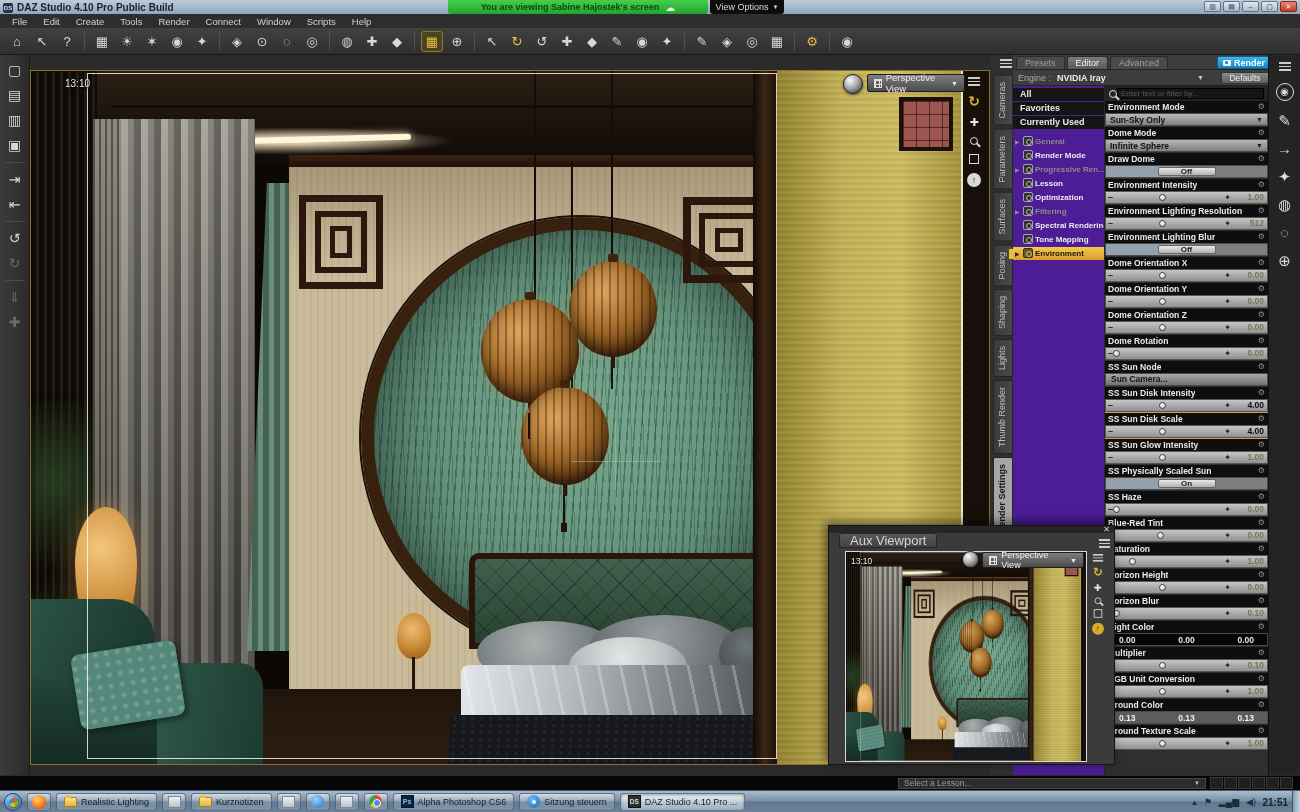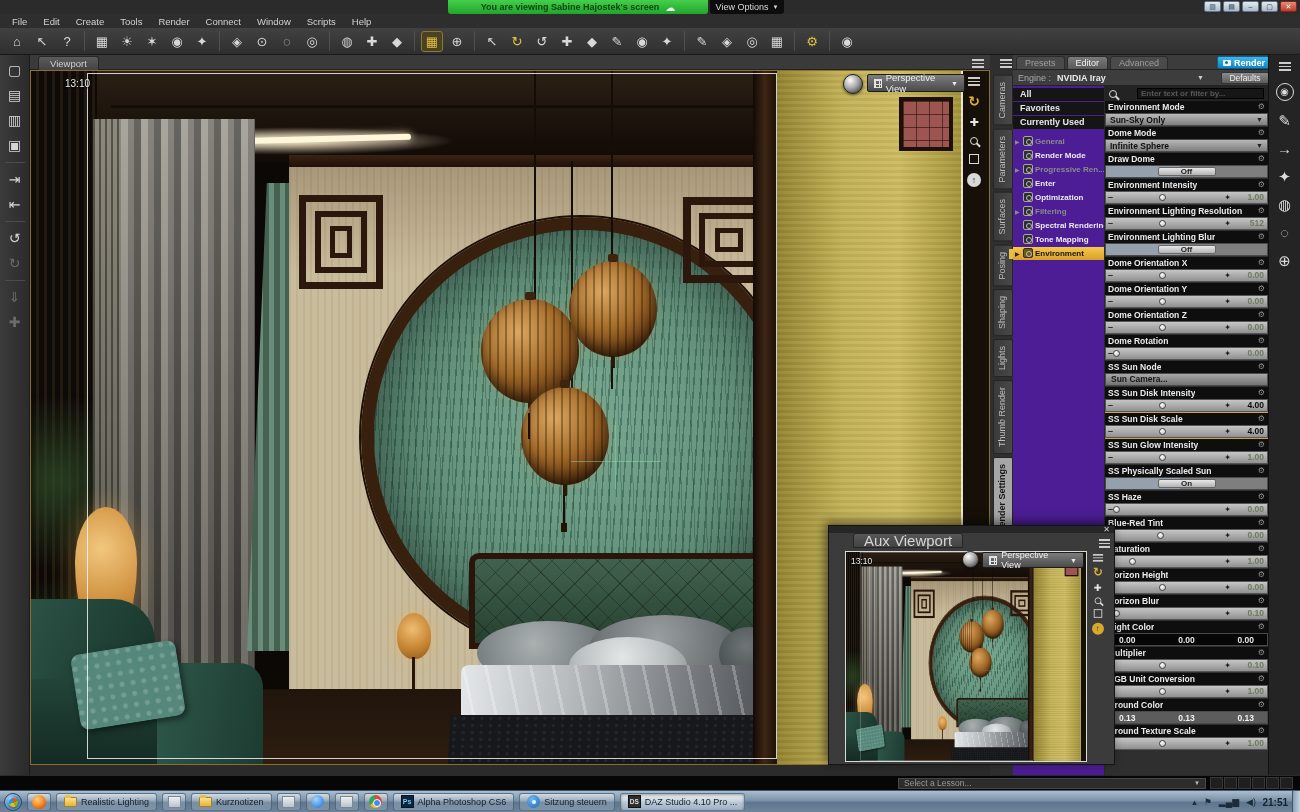--- a/index.html
+++ b/index.html
@@ -94,23 +94,23 @@
   .frm{width:10px;height:10px;border:1.5px solid #dadada;}
   .rst{width:14px;height:14px;border-radius:50%;background:#d9d9d9;color:#333;font-size:9px;line-height:14px;
     text-align:center;font-weight:bold;}
   .rst.gold{background:#d9a92c;color:#241c05;}
 
   
   .aux{position:absolute;left:828px;top:525px;width:287px;height:240px;background:#3b3b3b;
     border:1px solid #141414;box-shadow:-3px -3px 10px rgba(0,0,0,.55);z-index:6;}
   .aux-head{position:absolute;left:0;top:0;width:100%;height:7px;background:#262626;}
   .aux-x{position:absolute;right:4px;top:0px;color:#d2d2d2;font-size:8px;line-height:8px;z-index:4;}
-  .aux-tab{position:absolute;left:24px;top:7px;height:15px;padding:0 10px;
+  .aux-tab{position:absolute;left:10px;top:7px;height:15px;padding:0 10px;
     background:linear-gradient(#585858,#424242);border:1px solid #262626;border-radius:3px 3px 0 0;
-    color:#d5d5d5;font-size:15px;line-height:14px;}
+    color:#d5d5d5;font-size:13px;line-height:14px;}
   .aux-holder{position:absolute;left:16px;top:25px;width:242px;height:211px;overflow:hidden;
     border:1px solid rgba(255,255,255,.85);background:#0b0805;}
 
   
   .dock{position:absolute;left:990px;top:55px;width:310px;height:720px;background:#2f2f2f;z-index:2;}
   .dock-tabs{position:absolute;left:23px;top:0;width:255px;height:15px;background:#3c3c3c;
     border-bottom:1px solid #222;display:flex;align-items:flex-end;gap:2px;padding-left:3px;}
   .dock-tab{height:13px;padding:0 8px;background:#4a4a4a;border:1px solid #2b2b2b;border-bottom:none;
     border-radius:3px 3px 0 0;color:#9f9f9f;font-size:9px;line-height:12px;}
   .dock-tab.active{background:linear-gradient(#7a7a7a,#5a5a5a);color:#f2f2f2;}
@@ -137,21 +137,21 @@
   .cat-item .arrow{width:6px;font-size:6px;color:#d0d0d0;flex:none;}
   .cat-item.disabled{color:#8a8a8a;}
   .cat-item.disabled .arrow{color:#8a8a8a;}
   .cat-item.selected{background:linear-gradient(#f2c94c,#db9f29);color:#151515;}
   .cat-item.selected .arrow{color:#222;}
   .cat-ico{width:10px;height:10px;border:1px solid #a5a5a5;background:#2e2e2e;border-radius:2px;
     position:relative;flex:none;}
   .cat-ico::after{content:"";position:absolute;left:2px;top:2px;width:4px;height:4px;border:1px solid #bbb;border-radius:50%;}
   .cat-item.selected .cat-ico{border-color:#3a3010;background:#6b5a1d;}
   .search-row{position:absolute;left:115px;top:31px;width:163px;height:15px;background:#232323;
-    display:flex;align-items:center;gap:20px;padding:0 4px;font-weight:bold;}
+    display:flex;align-items:center;gap:0;padding:0 4px;}
   .search-input{flex:1;height:11px;background:#161616;border:1px solid #000;color:#585858;
     font-size:8px;line-height:10px;padding-left:3px;white-space:nowrap;overflow:hidden;}
   .params{position:absolute;left:115px;top:46px;width:163px;height:664px;overflow:hidden;}
   .param{margin-bottom:1px;position:relative;}
   .param.hl{outline:1px solid #cda63e;}
   .p-head{height:12px;background:#0e0e0e;display:flex;align-items:center;justify-content:space-between;padding:0 3px;}
   .p-label{color:#eaeaea;font-size:8.5px;font-weight:bold;white-space:nowrap;overflow:hidden;}
   .p-gear{color:#8f8f8f;font-size:8px;line-height:8px;}
   .p-slider{position:relative;height:13px;background:linear-gradient(#c6c6c6,#909090);border:1px solid #555;}
   .p-minus{position:absolute;left:2px;top:0;line-height:11px;color:#222;font-size:9px;font-weight:bold;}
@@ -234,20 +234,24 @@
   .clock{position:absolute;right:12px;top:0;height:22px;display:flex;align-items:center;
     color:#15222f;font-size:10px;font-weight:bold;}
   .show-desktop{position:absolute;right:0;top:0;width:8px;height:22px;background:linear-gradient(90deg,#8aa0b4,#c3d2df);
     border-left:1px solid #3f5368;}
 </style>
 </head>
 <body>
 
 <div id="app">
 
+  <div class="titlebar">
+    <span class="app-ico">DS</span>
+    <span>DAZ Studio 4.10 Pro Public Build</span>
+  </div>
   <div class="banner">
     <span>You are viewing Sabine Hajostek's screen</span>
     <span class="cloud">☁</span>
   </div>
   <div class="view-opts">
     <span>View Options</span>
     <span style="font-size:6px">▼</span>
   </div>
   <div class="win-btns" id="win-buttons">
       <span class="win-btn">▥</span>
@@ -318,28 +322,20 @@
       <span class="lt-icon">⇥</span>
       <span class="lt-icon">⇤</span>
       <span class="lt-sep"></span>
       <span class="lt-icon">↺</span>
       <span class="lt-icon disabled">↻</span>
       <span class="lt-sep"></span>
       <span class="lt-icon disabled">⇓</span>
       <span class="lt-icon disabled">✚</span>
     </div>
 
-  <div class="vp-tabrow">
-    <div class="vp-tab">Viewport</div>
-    <div class="hamb" style="position:absolute;right:6px;top:4px">
-        <i></i>
-        <i></i>
-        <i></i>
-      </div>
-  </div>
 
   <div class="vp-body">
     <div class="scene" id="main-scene">
       <div style="left:0;top:0;width:958px;height:92px;background:linear-gradient(#2c2015,#170f09 70%,#100a06)"></div>
       <div style="left:80px;top:34px;width:760px;height:3px;background:#0c0806;opacity:.7"></div>
       <div style="left:95px;top:56px;width:330px;height:28px;background:radial-gradient(ellipse at center,rgba(255,243,210,.9),rgba(255,243,210,0) 70%)"></div>
       <div style="left:130px;top:66px;width:250px;height:6px;background:#fff6dc;border-radius:3px;transform:rotate(-1.5deg);box-shadow:0 0 9px rgba(255,240,200,.9)"></div>
       <div style="left:0;top:0;width:66px;height:693px;background:repeating-linear-gradient(90deg,#0d0a07 0 5px,#221a10 5px 8px)"></div>
       <div style="left:0;top:330px;width:62px;height:200px;background:radial-gradient(circle at 40% 40%,rgba(46,74,40,.8),rgba(20,35,18,0) 70%);filter:blur(4px)"></div>
       <div style="left:0;top:480px;width:60px;height:220px;background:radial-gradient(circle at 50% 50%,rgba(40,66,36,.85),rgba(18,32,16,0) 72%);filter:blur(4px)"></div>
@@ -456,21 +452,21 @@
           <span>Render Mode</span>
         </div>
         <div class="cat-item disabled">
           <span class="arrow">▶</span>
           <span class="cat-ico"></span>
           <span>Progressive Ren...</span>
         </div>
         <div class="cat-item">
           <span class="arrow"></span>
           <span class="cat-ico"></span>
-          <span>Enter</span>
+          <span>Lesson</span>
         </div>
         <div class="cat-item">
           <span class="arrow"></span>
           <span class="cat-ico"></span>
           <span>Optimization</span>
         </div>
         <div class="cat-item disabled">
           <span class="arrow">▶</span>
           <span class="cat-ico"></span>
           <span>Filtering</span>

